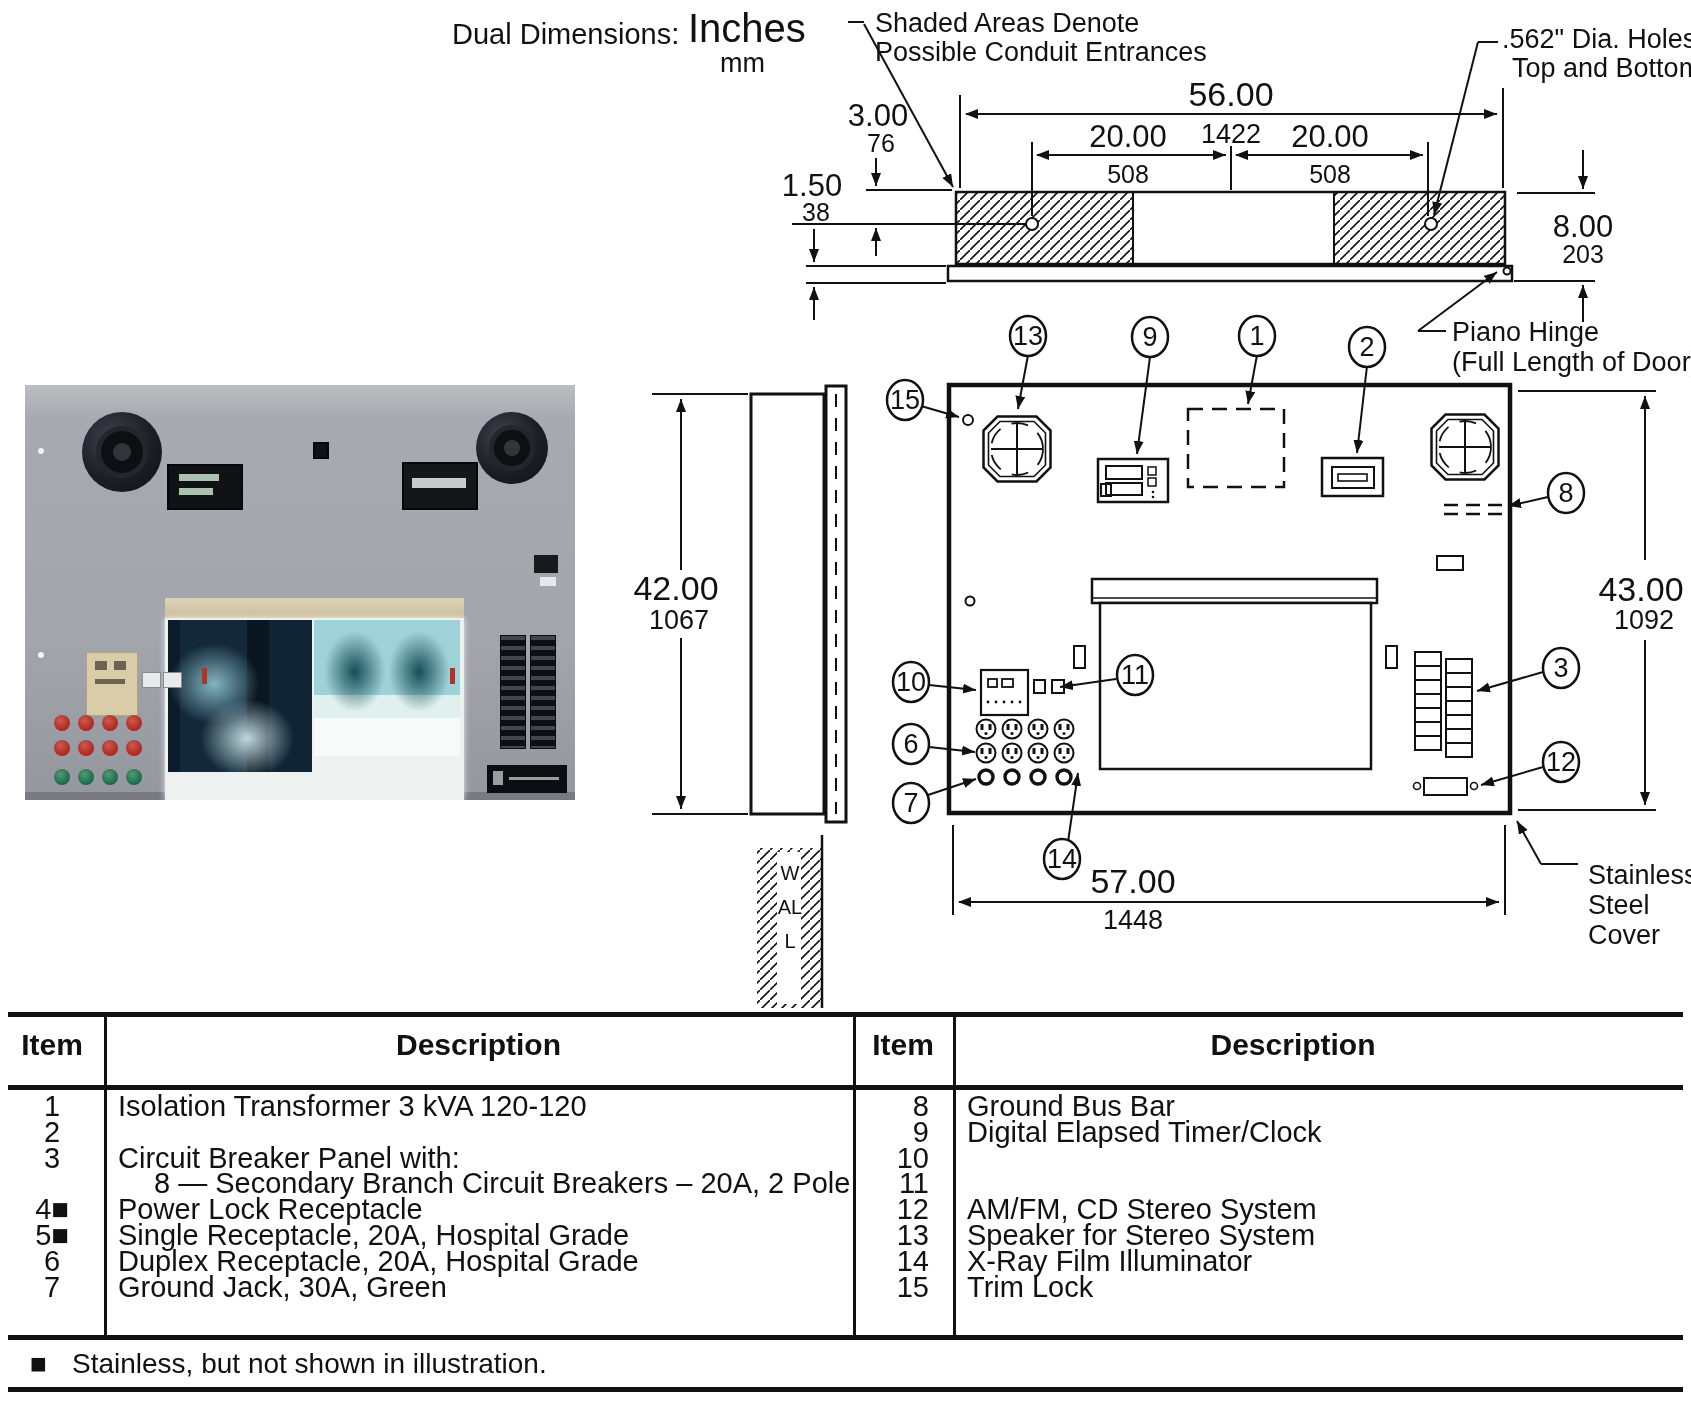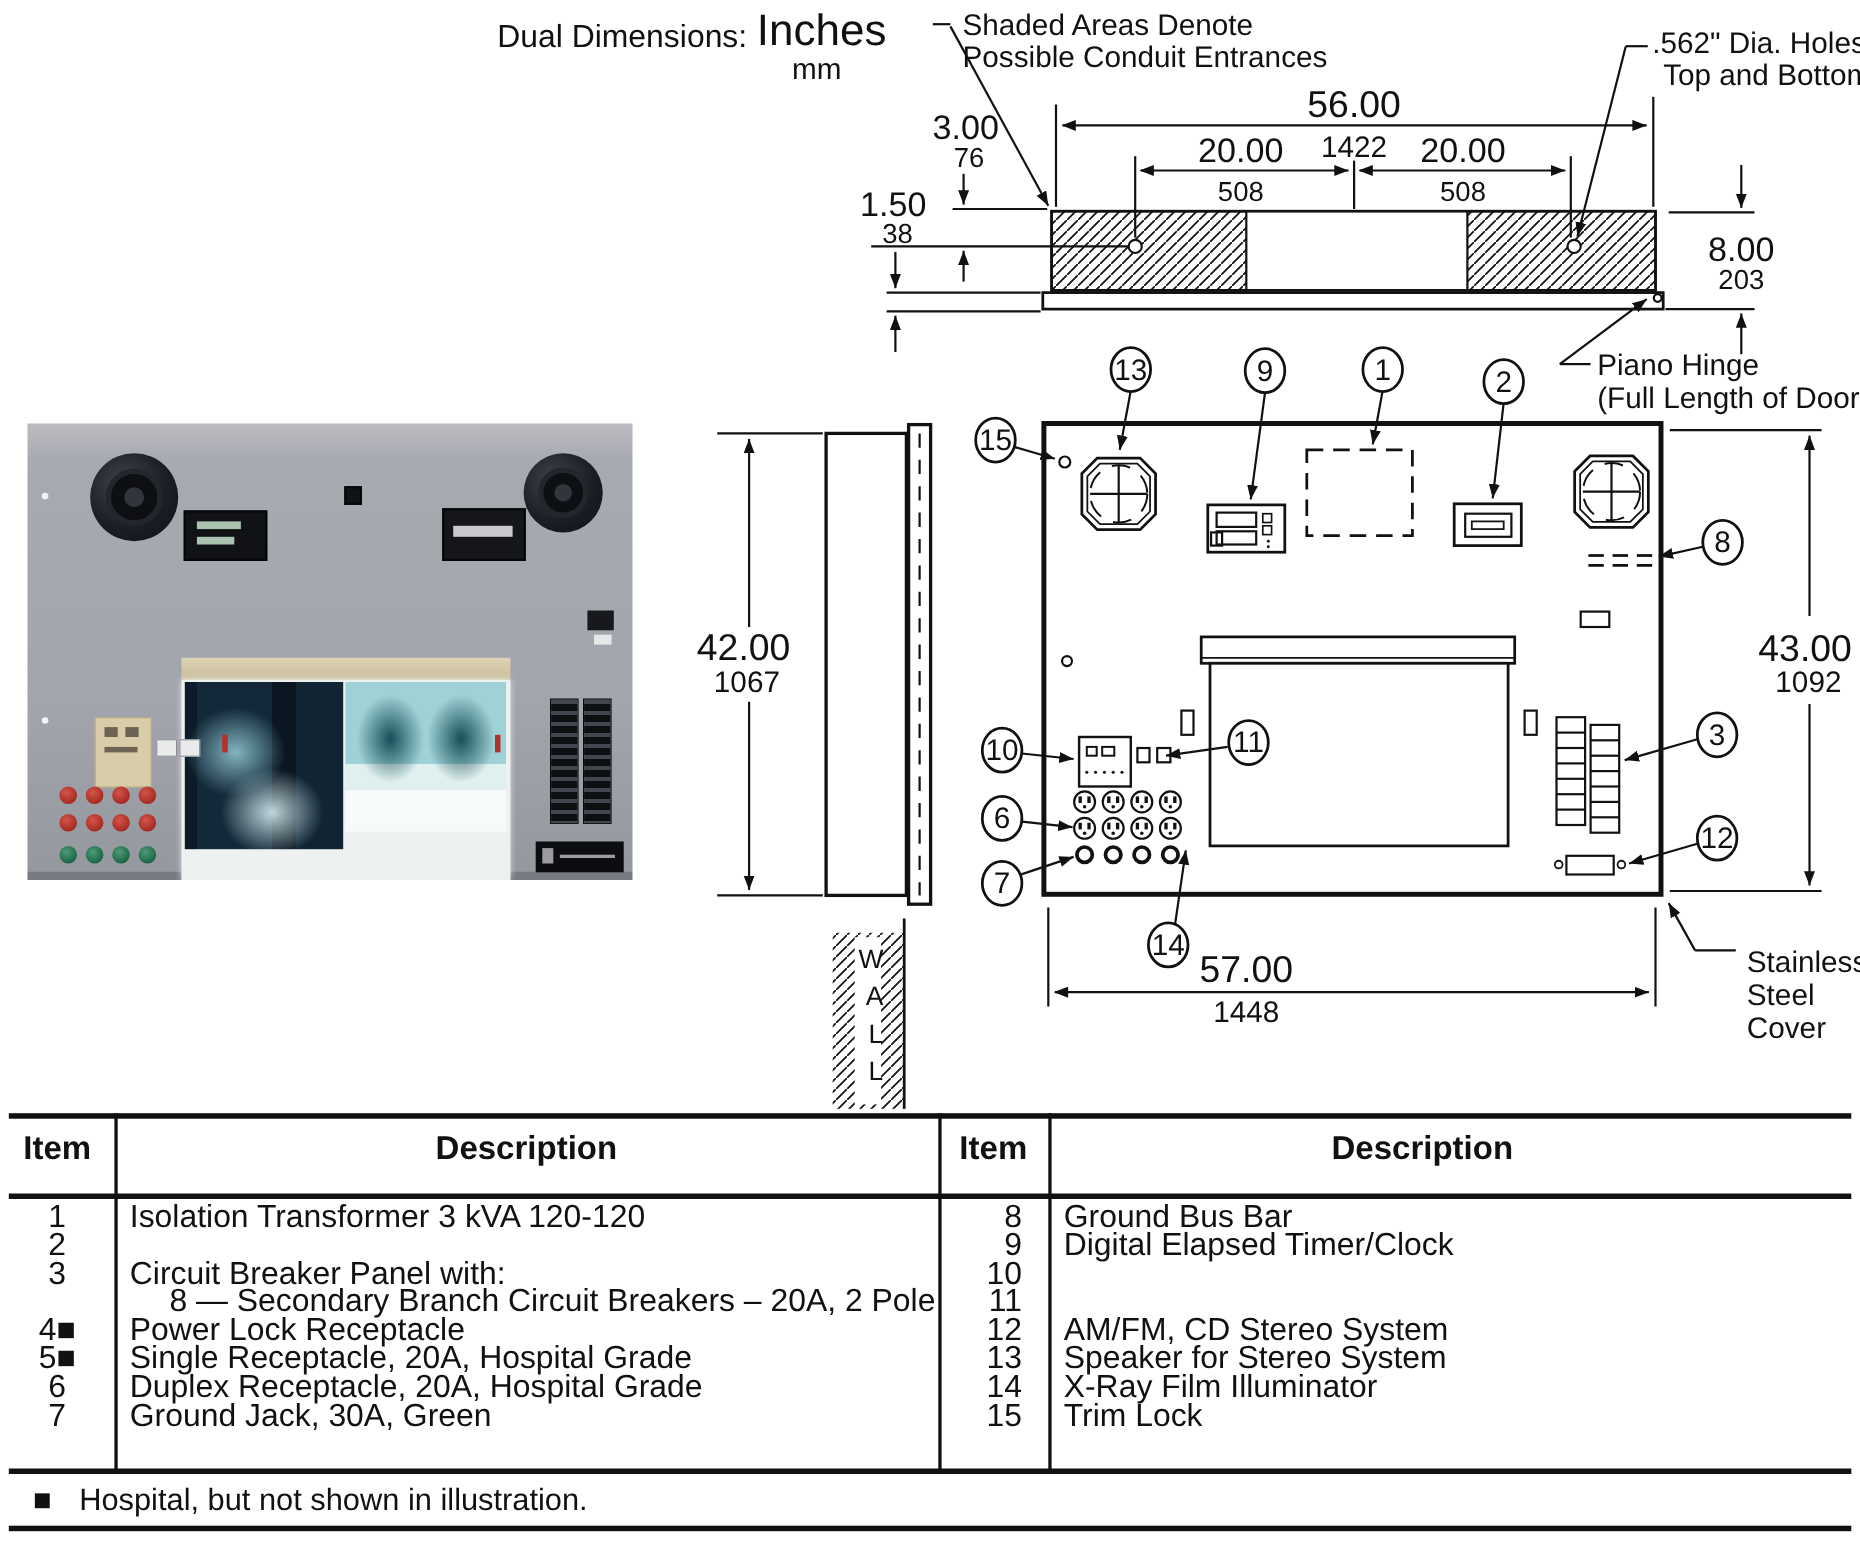--- a/index.html
+++ b/index.html
@@ -11,22 +11,22 @@
   .t34{font-size:34px;} .t31{font-size:31px;} .t27{font-size:27px;} .t25{font-size:25px;}
   .co{font-size:27px;}
   .ln{stroke:#111;fill:none;}
   .sw2{stroke-width:2px;} .sw25{stroke-width:2.5px;} .sw3{stroke-width:3px;} .sw45{stroke-width:4.5px;}
   .wh{fill:#fff;}
   
   .hdr-label{left:452px;top:18px;font-size:29px;}
   .hdr-in{left:688px;top:6px;font-size:40px;}
   .hdr-mm{left:720px;top:48px;font-size:27px;}
   
-  .wall-txt{left:777px;top:856px;width:26px;font-size:24px;line-height:34px;
-            text-align:right;word-break:break-all;letter-spacing:0;}
+  .wall-txt{left:777px;top:856px;width:26px;font-size:20px;line-height:34px;
+            text-align:center;word-break:break-all;letter-spacing:0;}
   
   .photo{left:25px;top:385px;width:550px;height:415px;
          background:linear-gradient(180deg,#bcbdc3,#a8aab1 8%,#a3a5ad 62%,#96989f);
          border-bottom:8px solid #787a82;box-sizing:border-box;}
   .photo *{position:absolute;}
   .spk{border-radius:50%;background:radial-gradient(circle at 38% 35%,#40444d,#1b1e24 55%,#0f1116);}
   .spk-in{border-radius:50%;background:#0d0f13;border:5px solid #23262d;}
   .spk-dot{border-radius:50%;background:#31353d;}
   .pdisplay{background:#101216;border:2px solid #060708;}
   .pdisplay i{position:absolute;display:block;background:#a9c3ae;height:7px;}
@@ -522,16 +522,16 @@
         <span class="ds">X-Ray Film Illuminator</span>
       </div>
     <div class="trow r">
         <span class="it">15</span>
         <span class="ds">Trim Lock</span>
       </div>
   </div>
 
   <div class="abs rule" style="left:8px;top:1335px;width:1675px;height:5px;"></div>
   <div class="abs footnote" style="left:30px;top:1348px;">■</div>
-  <div class="abs footnote" style="left:72px;top:1348px;">Hospital, but not shown in illustration.</div>
+  <div class="abs footnote" style="left:72px;top:1348px;">Stainless, but not shown in illustration.</div>
   <div class="abs rule" style="left:8px;top:1387px;width:1675px;height:5px;"></div>
 
 </div>
 
 </body></html>

